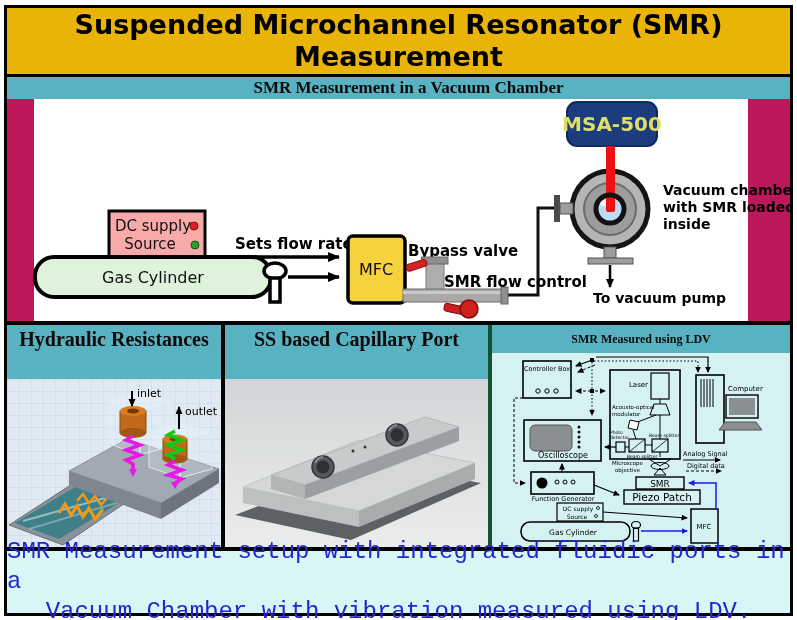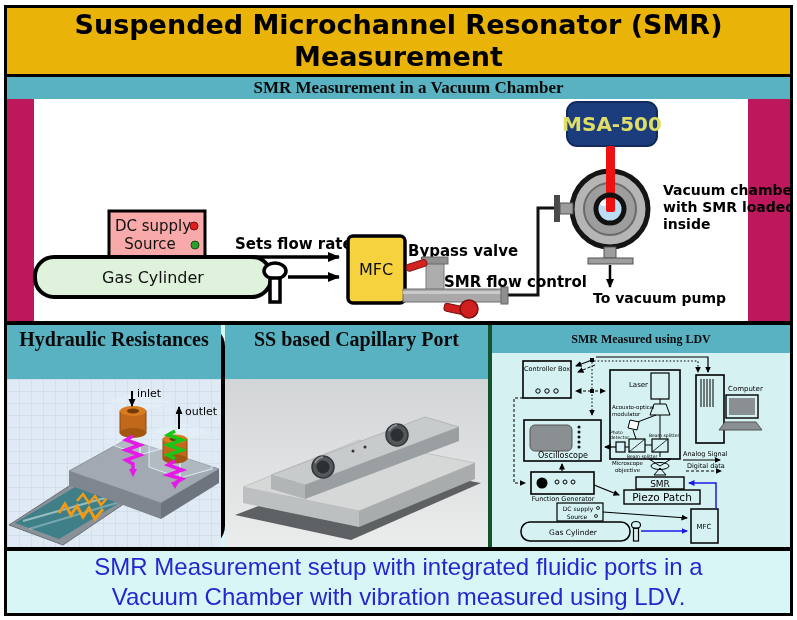--- a/index.html
+++ b/index.html
@@ -13,30 +13,30 @@
   .title-line{font-weight:bold;font-size:27px;line-height:32px;color:#000;}
   .main-panel{position:absolute;left:0;top:69px;width:783px;height:248px;
               border-bottom:4px solid #000;box-sizing:border-box;}
   .main-header{height:22px;background:#58b2c2;text-align:center;
                font-family:"Liberation Serif","DejaVu Serif",serif;font-weight:bold;
                font-size:17px;line-height:22px;color:#0a0a0a;padding-left:20px;}
   .main-content{position:relative;width:783px;height:222px;background:#be185d;}
   .panels-row{position:absolute;left:0;top:317px;width:783px;height:226px;
               border-bottom:4px solid #000;box-sizing:border-box;display:flex;}
   .panel{height:222px;box-sizing:border-box;}
-  .panel-l{width:218px;border-right:4px solid #000;border-radius:21px;}
+  .panel-l{width:218px;border-right:4px solid #000;}
   .panel-m{width:267px;border-right:4px solid #14532d;}
   .panel-r{width:298px;}
   .panel-header{background:#58b2c2;text-align:center;color:#0a0a0a;
                 font-family:"Liberation Serif","DejaVu Serif",serif;font-weight:bold;}
   .ph2{height:54px;font-size:20px;line-height:26px;padding-top:1px;box-sizing:border-box;}
   .ph1{height:28px;font-size:12px;line-height:28px;}
   .caption-box{position:absolute;left:0;top:543px;width:783px;height:61px;background:#d9f6f7;
                display:flex;flex-direction:column;align-items:center;justify-content:center;}
-  .caption-line{font-family:Liberation Sans, sans-serif;font-size:24px;
+  .caption-line{font-family:Liberation Mono, monospace;font-size:24px;
                 line-height:30px;color:#2626cf;}
   svg text{font-family:"DejaVu Sans","Liberation Sans",sans-serif;}
 </style>
 </head>
 <body>
 
 <div id="root">
 <div class="frame">
 
   <div class="title-box">

